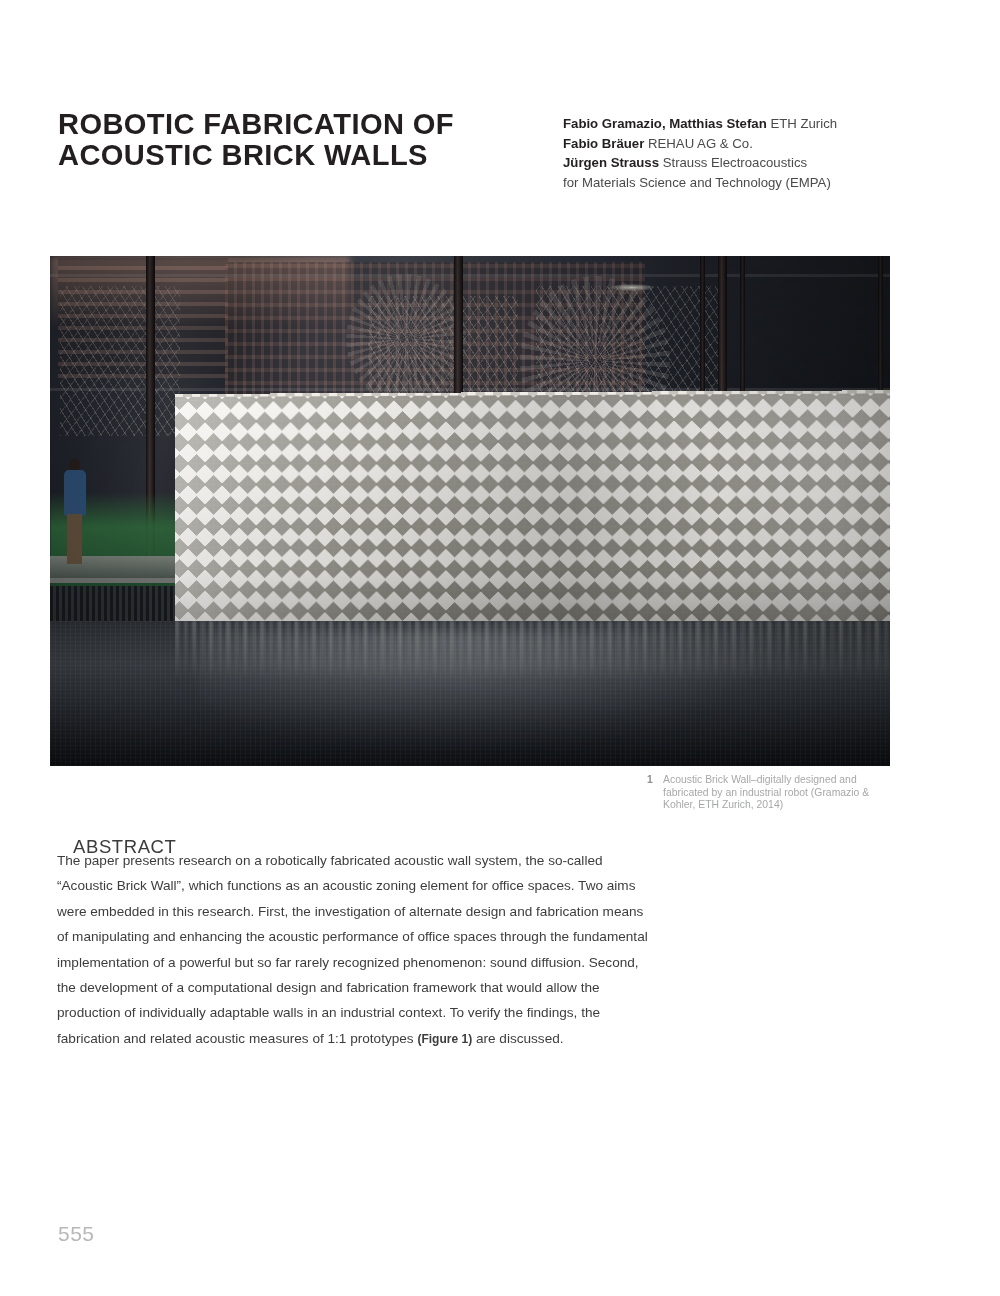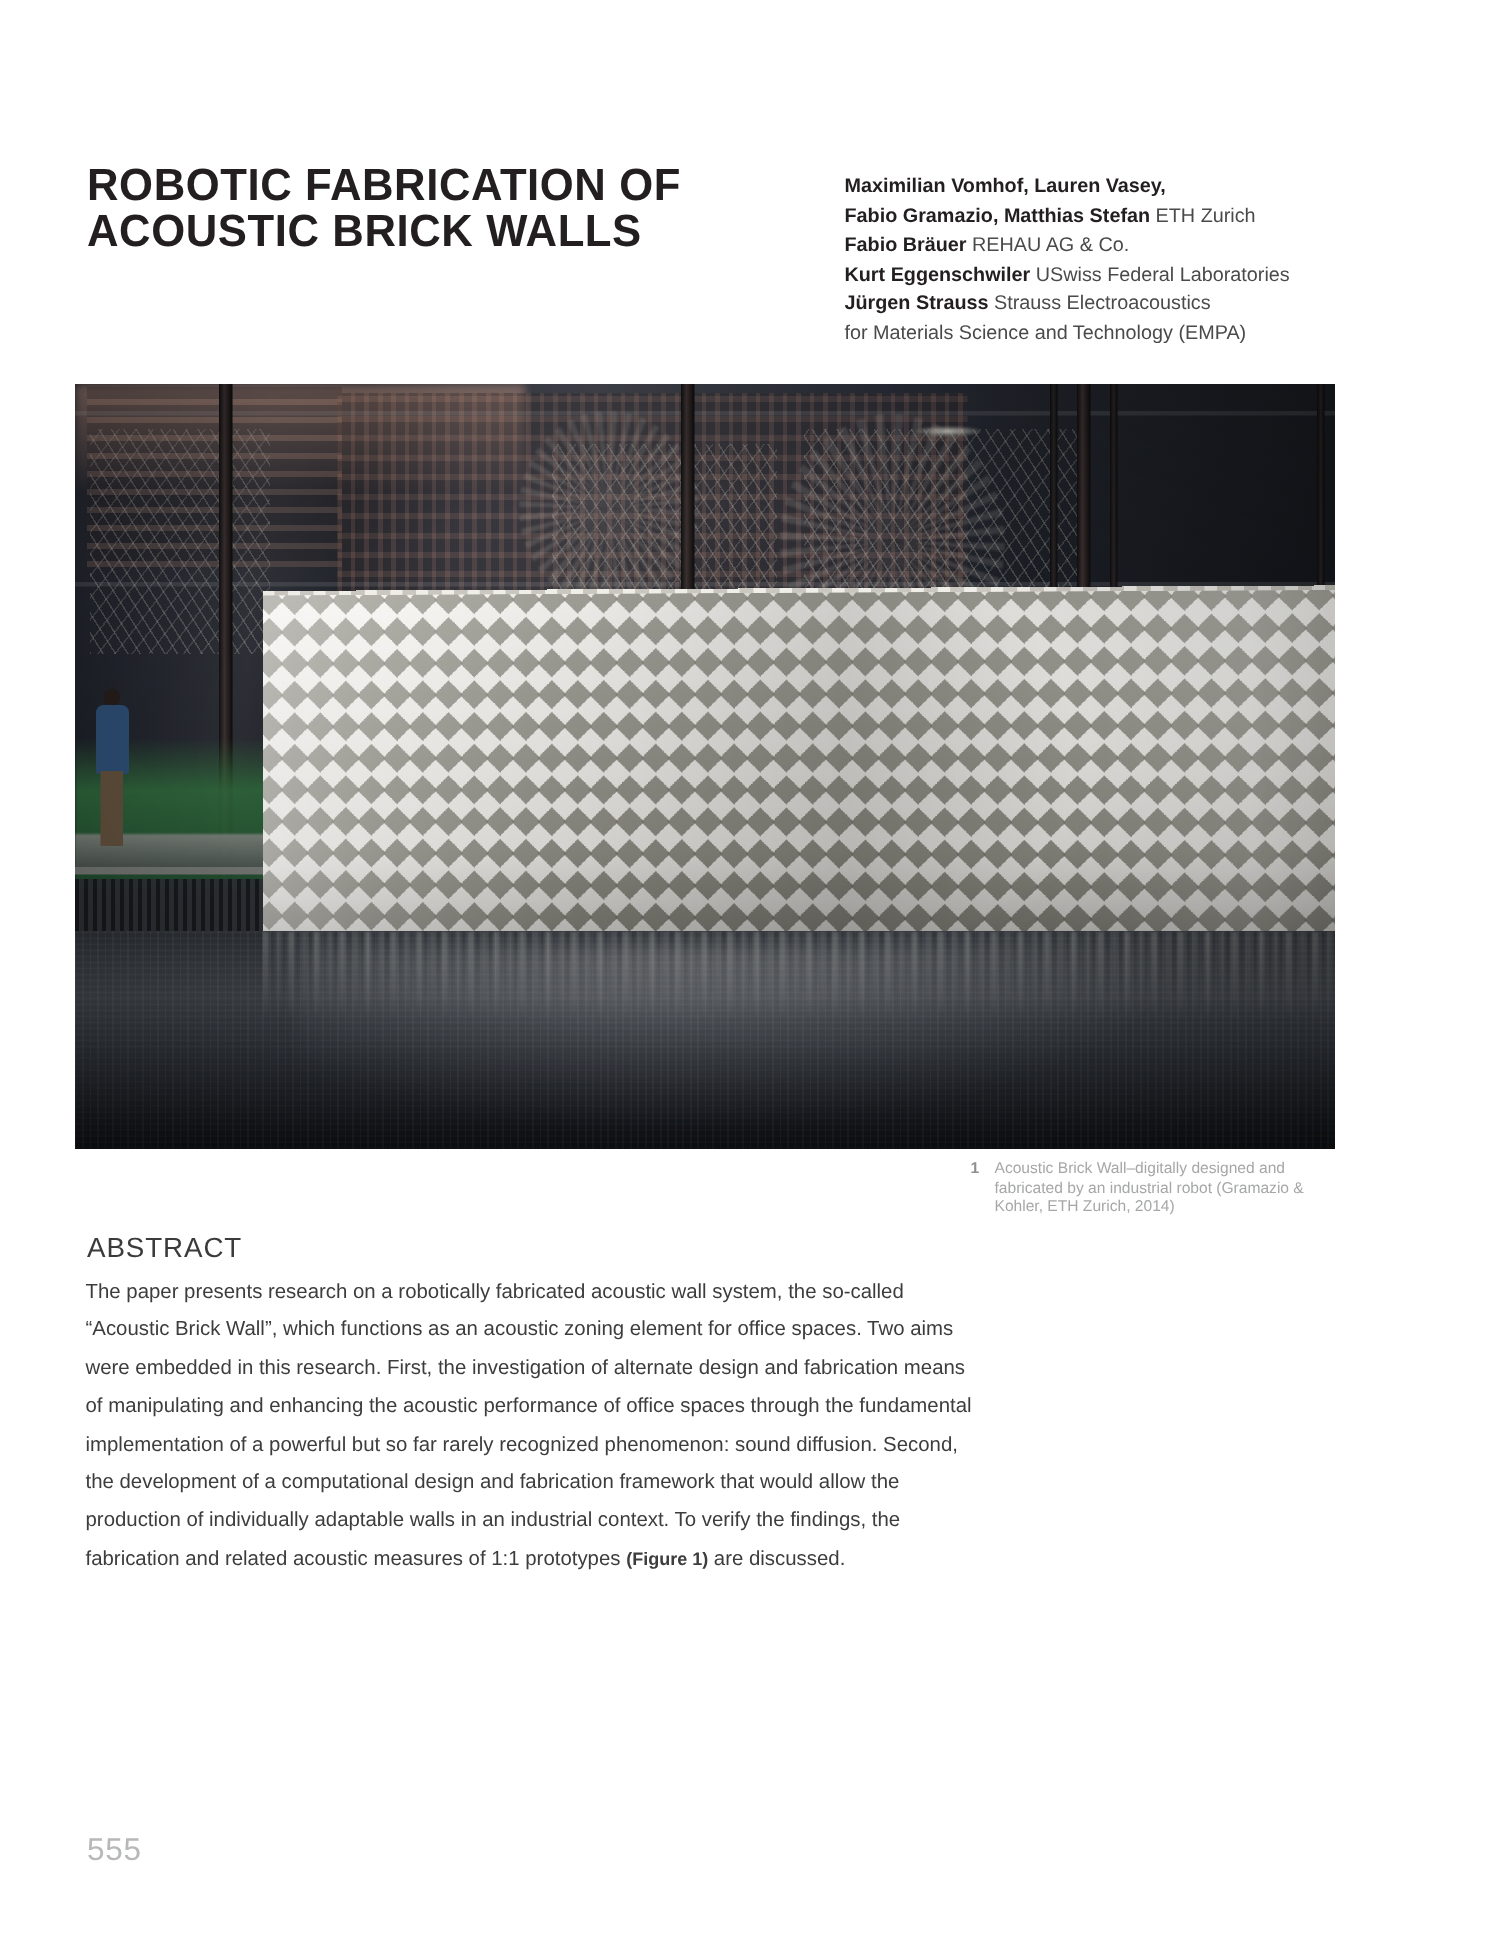--- a/index.html
+++ b/index.html
@@ -311,21 +311,21 @@
   
   .abstract-heading {
     position: absolute;
     left: 57px;
     top: 820px;
     font-size: 18.5px;
     line-height: 22px;
     font-weight: 400;
     letter-spacing: 0.6px;
     color: #3b3b3b;
-    margin: 1px;
+    margin: 16px;
   }
   .abstract-body {
     position: absolute;
     left: 57px;
     top: 848px;
     width: 592px;
     margin: 0;
     font-size: 13.6px;
     line-height: 25.4px;
     color: #3d3d3d;
@@ -351,30 +351,24 @@
 
 <div class="title-block">
   <h1 class="doc-title">
     <span class="tline">ROBOTIC FABRICATION OF</span>
     <span class="tline">ACOUSTIC BRICK WALLS</span>
   </h1>
 </div>
 
 <div class="authors">
   <span class="arow">
-    <span class="nm">Maximilian Vomhof, Lauren Vasey,</span><span class="af"></span>
-  </span>
-  <span class="arow">
     <span class="nm">Fabio Gramazio, Matthias Stefan</span><span class="af"> ETH Zurich</span>
   </span>
   <span class="arow">
     <span class="nm">Fabio Bräuer</span><span class="af"> REHAU AG &amp; Co.</span>
-  </span>
-  <span class="arow">
-    <span class="nm">Kurt Eggenschwiler</span><span class="af"> USwiss Federal Laboratories</span>
   </span>
   <span class="arow">
     <span class="nm">Jürgen Strauss</span><span class="af"> Strauss Electroacoustics</span>
   </span>
   <span class="arow">
     <span class="af">for Materials Science and Technology (EMPA)</span>
   </span>
 </div>
 
 <div class="figure">

